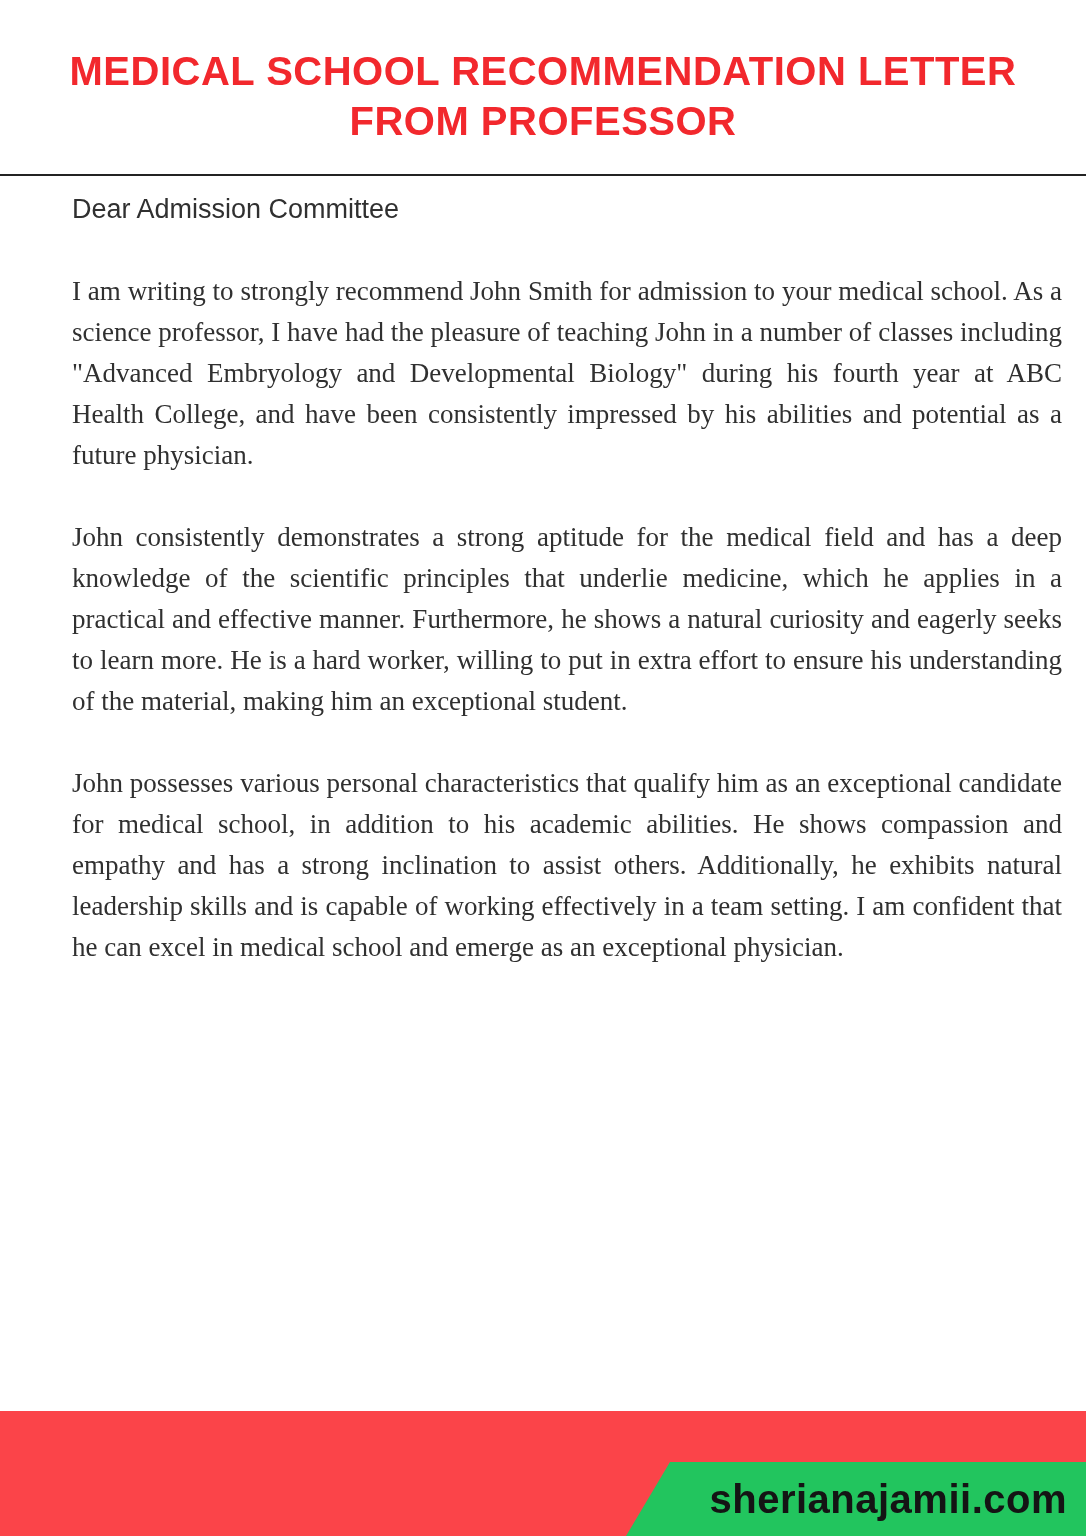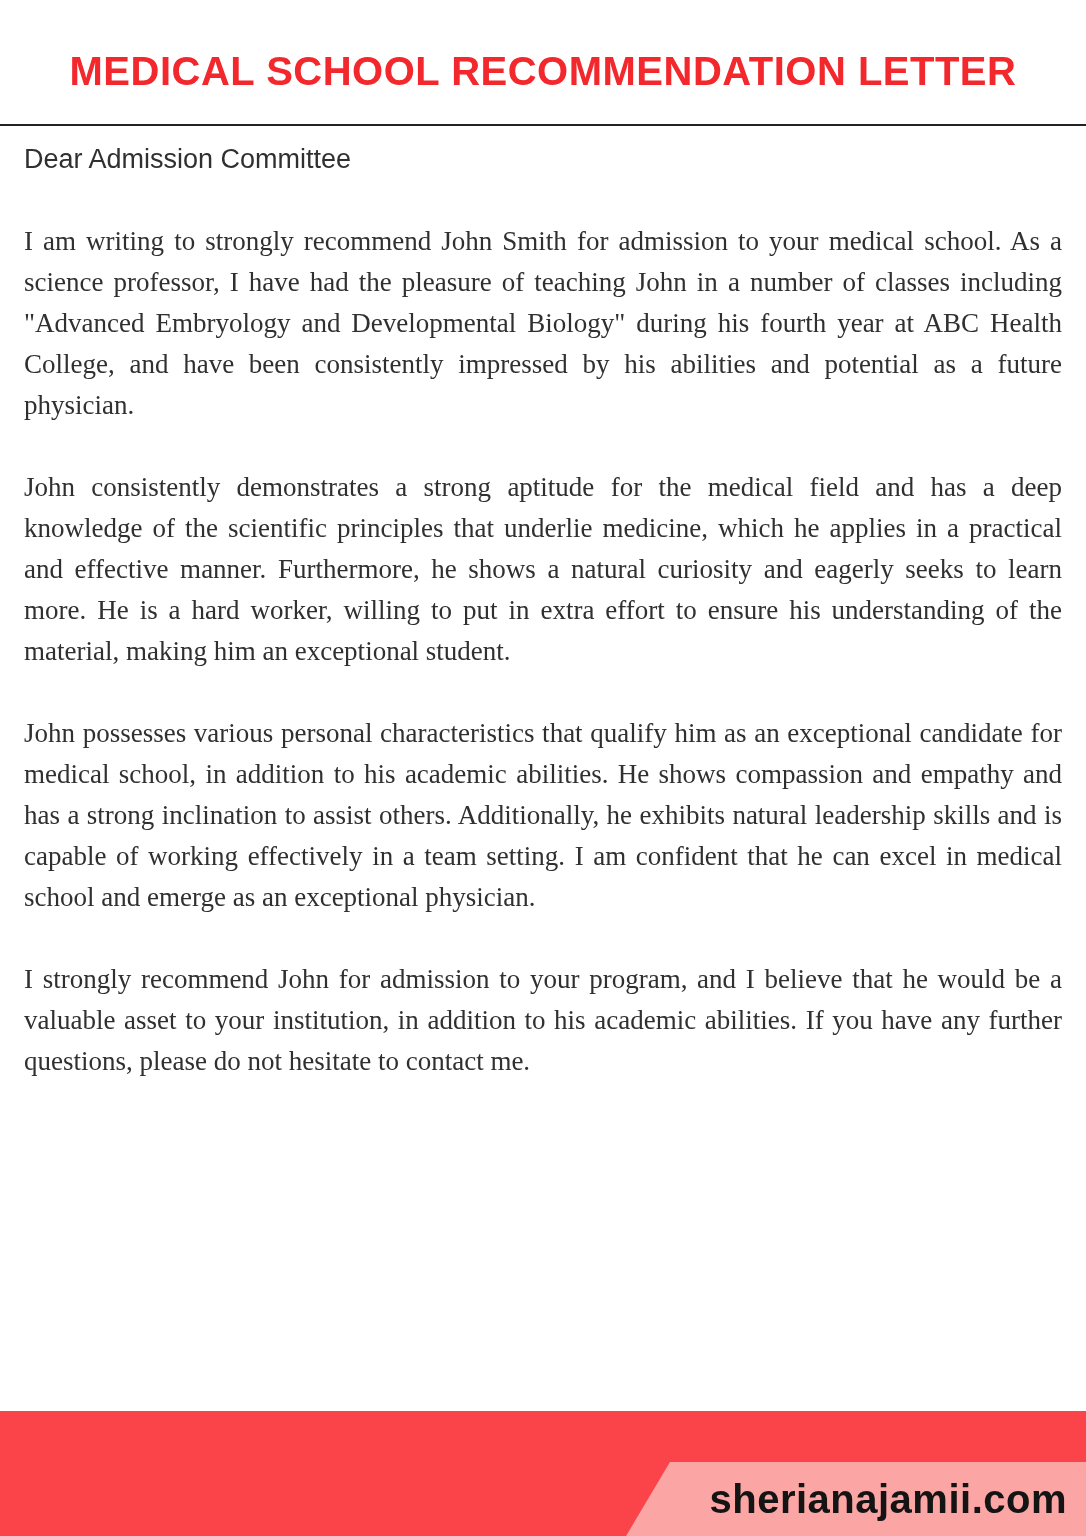--- a/index.html
+++ b/index.html
@@ -28,20 +28,21 @@
     width: 100%;
     border: none;
     border-top: 2px solid #232323;
     margin-top: 28px;
   }
   .content {
     padding: 0 24px;
     color: #303030;
     font-size: 27px;
     line-height: 41px;
+    margin-left: 48px;
   }
   .salutation {
     margin-top: 13px;
   }
   .body-paragraph {
     margin-top: 41px;
     text-align: justify;
     font-family: Liberation Serif, serif;
   }
   .closing-block {
@@ -54,56 +55,55 @@
     width: 100%;
     height: 125px;
     background: #fb4449;
   }
   .website-badge {
     position: absolute;
     right: 0;
     bottom: 0;
     width: 460px;
     height: 74px;
-    background: #fca5a5;
+    background: #22c55e;
     clip-path: polygon(44px 0, 100% 0, 100% 100%, 0 100%);
     display: flex;
     align-items: center;
     justify-content: flex-end;
     padding-right: 19px;
   }
   .website-text {
     font-size: 40px;
     font-weight: bold;
     color: #141414;
     letter-spacing: 0.5px;
   }
 </style>
 </head>
 <body>
 
 <div class="page">
 
   <div class="header">
     <h1 class="page-title"><span>MEDICAL SCHOOL RECOMMENDATION LETTER</span><br>
-    </h1>
+    <span>FROM PROFESSOR</span></h1>
   </div>
 
   <hr class="divider">
 
   <div class="content">
     <p class="salutation">Dear Admission Committee</p>
 
     <p class="body-paragraph">I am writing to strongly recommend John Smith for admission to your medical school. As a science professor, I have had the pleasure of teaching John in a number of classes including "Advanced Embryology and Developmental Biology" during his fourth year at ABC Health College, and have been consistently impressed by his abilities and potential as a future physician.</p>
 
     <p class="body-paragraph">John consistently demonstrates a strong aptitude for the medical field and has a deep knowledge of the scientific principles that underlie medicine, which he applies in a practical and effective manner. Furthermore, he shows a natural curiosity and eagerly seeks to learn more. He is a hard worker, willing to put in extra effort to ensure his understanding of the material, making him an exceptional student.</p>
 
     <p class="body-paragraph">John possesses various personal characteristics that qualify him as an exceptional candidate for medical school, in addition to his academic abilities. He shows compassion and empathy and has a strong inclination to assist others. Additionally, he exhibits natural leadership skills and is capable of working effectively in a team setting. I am confident that he can excel in medical school and emerge as an exceptional physician.</p>
 
-    <p class="body-paragraph">I strongly recommend John for admission to your program, and I believe that he would be a valuable asset to your institution, in addition to his academic abilities. If you have any further questions, please do not hesitate to contact me.</p>
 
   </div>
 
   <div class="footer-band"></div>
 
   <div class="website-badge">
     <span class="website-text">sherianajamii.com</span>
   </div>
 
 </div>

